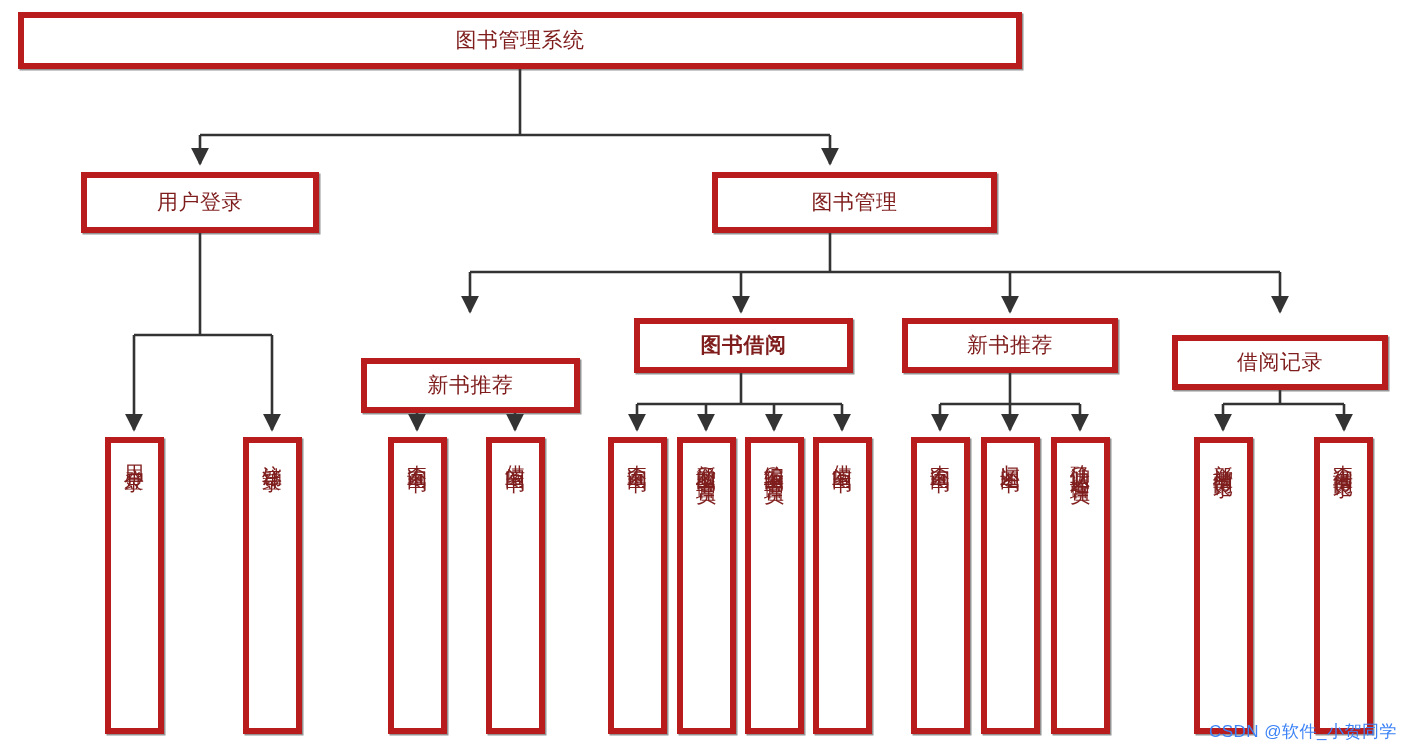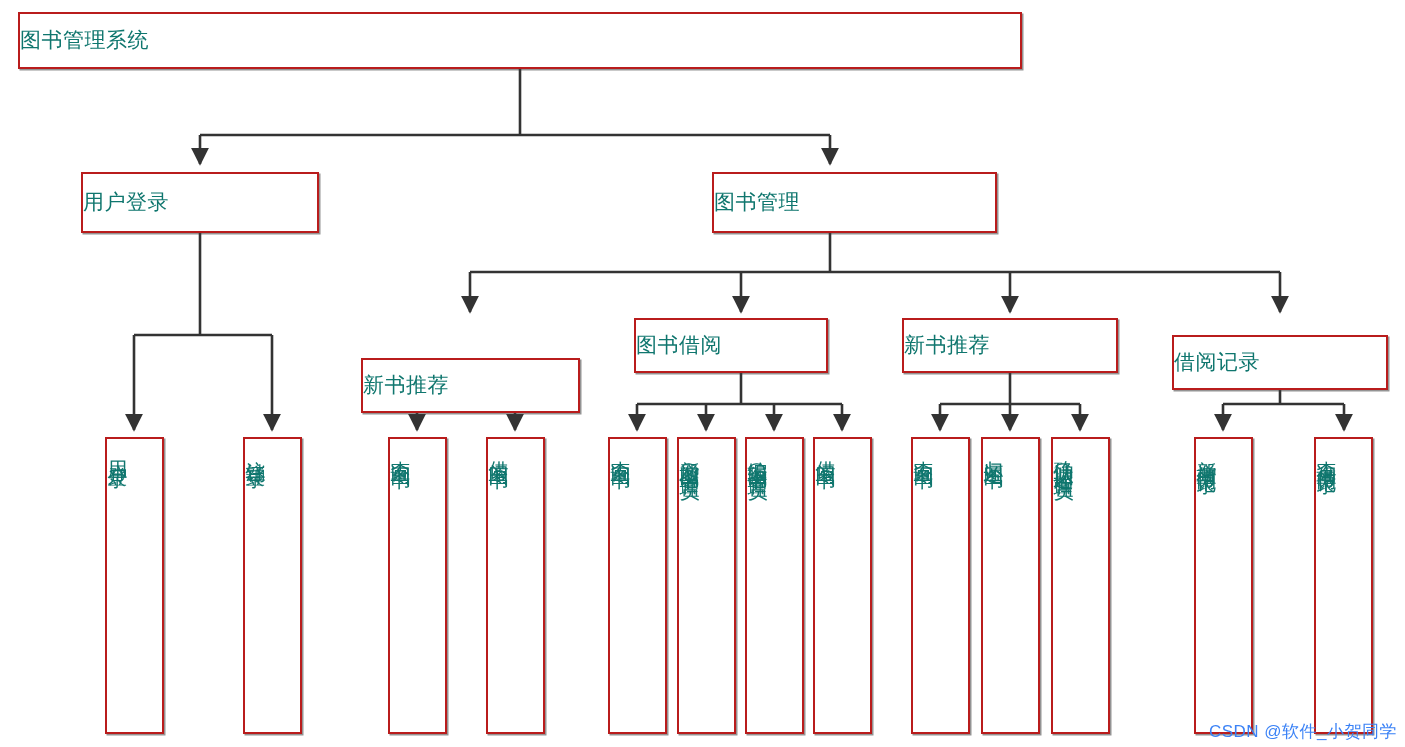--- a/index.html
+++ b/index.html
@@ -21,26 +21,26 @@
     position: absolute;
     left: 0;
     top: 0;
     width: 1405px;
     height: 747px;
   }
   .node {
     position: absolute;
     box-sizing: border-box;
     background: #ffffff;
-    border: 2px solid #b91c1c;
+    border: 6px solid #b91c1c;
     box-shadow: 1.5px 1.5px 0 0 rgba(60,60,60,0.55);
     display: flex;
     align-items: center;
-    justify-content: flex-start;
-    color: #0f766e;
+    justify-content: center;
+    color: #7f1d1d;
     z-index: 2;
   }
   .node .label {
     display: block;
     text-align: center;
     line-height: 1.18;
     white-space: pre;
     letter-spacing: 0.5px;
   }
   .node.horiz .label {
@@ -134,21 +134,21 @@
   <div class="node horiz" style="left:81px; top:172px; width:238px; height:61px;">
     <span class="label">用户登录</span>
   </div>
   <div class="node horiz" style="left:712px; top:172px; width:285px; height:61px;">
     <span class="label">图书管理</span>
   </div>
 
   <div class="node horiz" style="left:361px; top:318px; width:219px; height:55px;margin-top:40px;">
     <span class="label">新书推荐</span>
   </div>
-  <div class="node horiz" style="left:634px; top:318px; width:194px; height:55px;">
+  <div class="node horiz" style="left:634px; top:318px; width:219px; height:55px;font-weight:bold;">
     <span class="label">图书借阅</span>
   </div>
   <div class="node horiz" style="left:902px; top:318px; width:216px; height:55px;">
     <span class="label">新书推荐</span>
   </div>
   <div class="node horiz" style="left:1172px; top:312px; width:216px; height:55px;margin-top:23px;">
     <span class="label">借阅记录</span>
   </div>
 
   <div class="node vert" style="left:105px; top:437px; width:59px; height:297px;">

